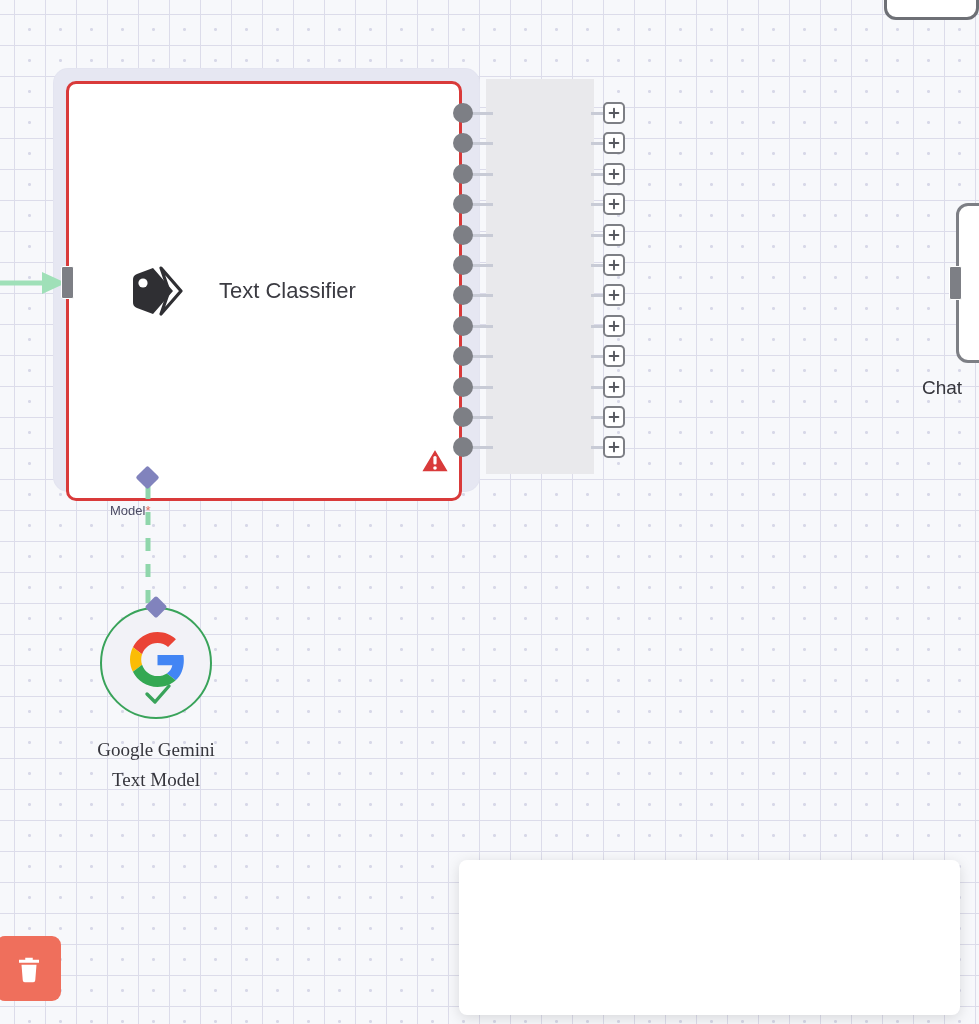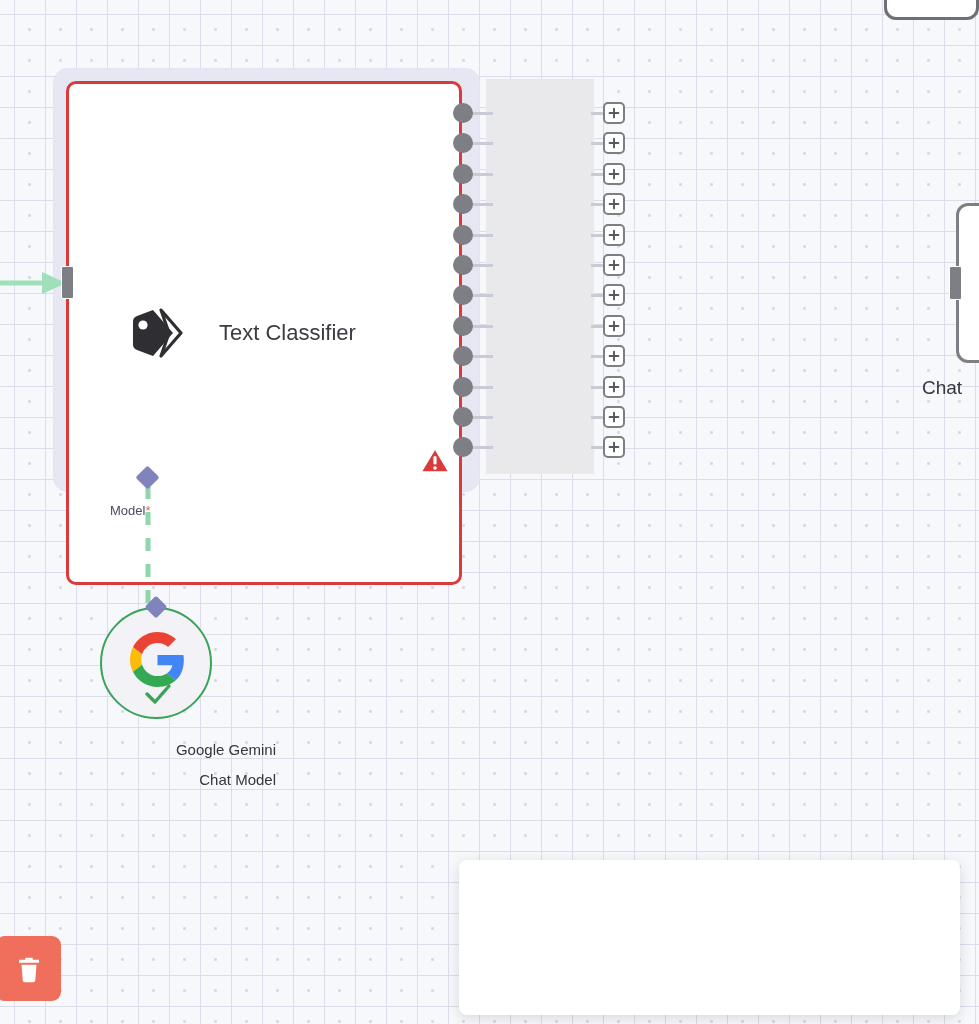--- a/index.html
+++ b/index.html
@@ -44,21 +44,21 @@
     height: 422px;
     border-radius: 14px;
     background: #e6e7f2;
     box-shadow: 0 0 0 1px #e3e4f0;
   }
   #node-tc-body {
     position: absolute;
     left: 12px;
     top: 12px;
     width: 396px;
-    height: 504px;
+    height: 420px;
     background: #ffffff;
     border: 3px solid #d93a3a;
     border-radius: 10px;
     box-sizing: border-box;
   }
   #node-tc-content {
     position: absolute;
     left: 0;
     top: 0;
     width: 100%;
@@ -236,25 +236,26 @@
     left: 41px;
     top: 74px;
     width: 30px;
     height: 22px;
   }
   #gemini-label {
     position: absolute;
     left: 36px;
     top: 735px;
     width: 240px;
-    text-align: right;
-    font-size: 15px;
+    text-align: center;
+    font-size: 19px;
     color: #35353c;
     line-height: 30px;
     z-index: 5;
+    font-family: Liberation Serif, serif;
   }
 
   
   #node-right-partial {
     position: absolute;
     left: 956px;
     top: 203px;
     width: 80px;
     height: 160px;
     background: #ffffff;
@@ -515,21 +516,21 @@
       <path fill="#4285F4" d="M46.98 24.55c0-1.57-.15-3.09-.38-4.55H24v9.02h12.94c-.58 2.96-2.26 5.48-4.78 7.18l7.73 6c4.51-4.18 7.09-10.36 7.09-17.65z"></path>
       <path fill="#FBBC05" d="M10.53 28.59c-.48-1.45-.76-2.99-.76-4.59s.27-3.14.76-4.59l-7.98-6.19C.92 16.46 0 20.12 0 24c0 3.88.92 7.54 2.56 10.78l7.97-6.19z"></path>
       <path fill="#34A853" d="M24 48c6.48 0 11.93-2.13 15.89-5.81l-7.73-6c-2.15 1.45-4.92 2.3-8.16 2.3-6.26 0-11.57-4.22-13.47-9.91l-7.98 6.19C6.51 42.62 14.62 48 24 48z"></path>
     </svg>
     <svg id="gemini-check" viewBox="0 0 30 22">
       <path d="M4 11 L12 19 L26 3" fill="none" stroke="#39a35a" stroke-width="3.4" stroke-linecap="round" stroke-linejoin="round"></path>
     </svg>
   </div>
   <div id="gemini-label">
     <div>Google Gemini</div>
-    <div>Chat Model</div>
+    <div>Text Model</div>
   </div>
 
   <div id="node-right-partial"></div>
   <div id="right-partial-port"></div>
   <div id="right-partial-label">Chat</div>
 
   <div id="trash-button">
     <svg viewBox="0 0 24 24" width="30" height="30">
       <path fill="#ffffff" d="M9 3h6v1.5h5V7H4V4.5h5V3zM6 8.5h12l-1 12.5a1.6 1.6 0 0 1-1.6 1.5H8.6A1.6 1.6 0 0 1 7 21L6 8.5z"></path>
     </svg>

